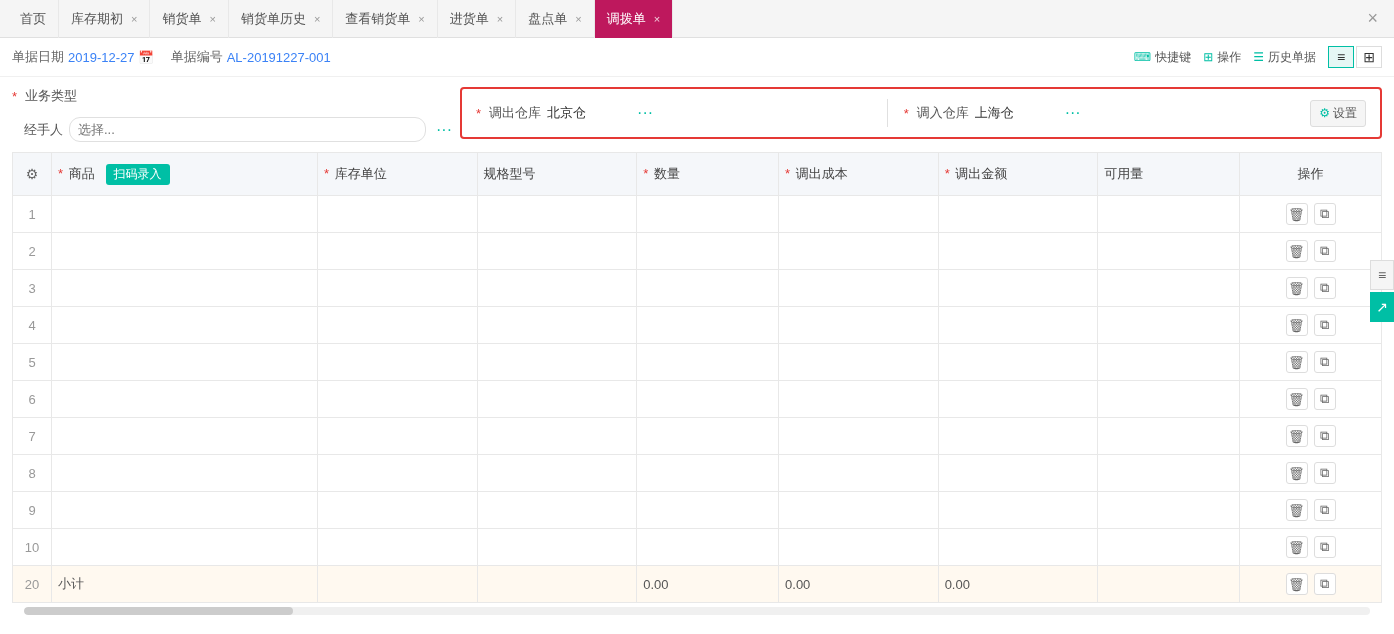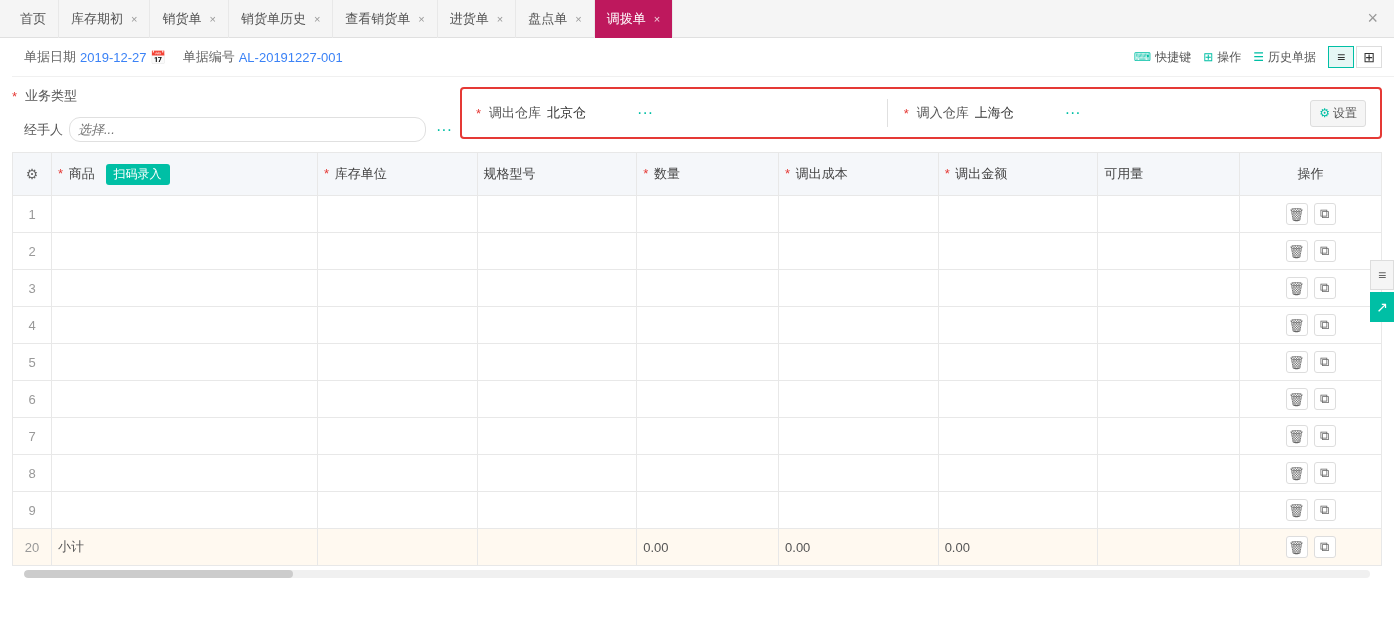--- a/index.html
+++ b/index.html
@@ -23,21 +23,21 @@
       font-size: 11px; color: #999; margin-left: 4px; cursor: pointer;
     }
     .tab.active .close-x { color: rgba(255,255,255,0.8); }
     .tab-close-all {
       margin-left: auto; font-size: 18px; color: #999; cursor: pointer; padding: 0 8px;
     }
 
     
     .toolbar {
       display: flex; align-items: center; padding: 8px 12px; gap: 16px;
-      border-bottom: 1px solid #f0f0f0; background: #fff; margin-left: 12px;
+      border-bottom: 1px solid #f0f0f0; background: #fff;
     }
     .toolbar-item { display: flex; align-items: center; gap: 4px; font-size: 13px; }
     .toolbar-label { color: #666; }
     .toolbar-value { color: #3b82f6; font-weight: 500; }
     .calendar-icon { color: #00bfa5; cursor: pointer; }
     .toolbar-right {
       margin-left: auto; display: flex; align-items: center; gap: 12px;
     }
     .toolbar-right-item {
       display: flex; align-items: center; gap: 4px; color: #555; font-size: 12px; cursor: pointer;
@@ -221,21 +221,21 @@
 </div>
 
 <div class="form-section">
   <div class="form-left">
     <div class="form-field">
       <span class="required">*</span>
       <span class="field-label">业务类型</span>
     </div>
     <div class="person-field">
       <span class="field-label" style="margin-left:12px;">经手人</span>
-      <input class="field-input" style="border: 1px solid rgb(224, 224, 224); border-radius: 11px; padding: 4px 8px; width: 200px; font-style: italic;" type="text" placeholder="选择...">
+      <input class="field-input" style="border: 1px solid rgb(224, 224, 224); border-radius: 11px; padding: 4px 8px; width: 200px;" type="text" placeholder="选择...">
 
       <span class="more-btn">···</span>
     </div>
   </div>
 
   <div class="form-right">
     <div class="warehouse-field">
       <span class="required">*</span>
       <span class="field-label">调出仓库</span>
       <span class="field-value">北京仓</span>
@@ -435,20 +435,36 @@
       <td></td>
       <td></td>
       <td></td>
       <td>
         <div class="action-cell">
           <div class="action-btn">🗑</div>
           <div class="action-btn">⧉</div>
         </div>
       </td>
     </tr>
+        <tr>
+      <td class="row-num">10</td>
+      <td></td>
+      <td></td>
+      <td></td>
+      <td></td>
+      <td></td>
+      <td></td>
+      <td></td>
+      <td>
+        <div class="action-cell">
+          <div class="action-btn">🗑</div>
+          <div class="action-btn">⧉</div>
+        </div>
+      </td>
+    </tr>
         <tr class="subtotal-row">
       <td class="row-num">20</td>
       <td>小计</td>
       <td></td>
       <td></td>
       <td>0.00</td>
       <td>0.00</td>
       <td>0.00</td>
       <td></td>
       <td>

